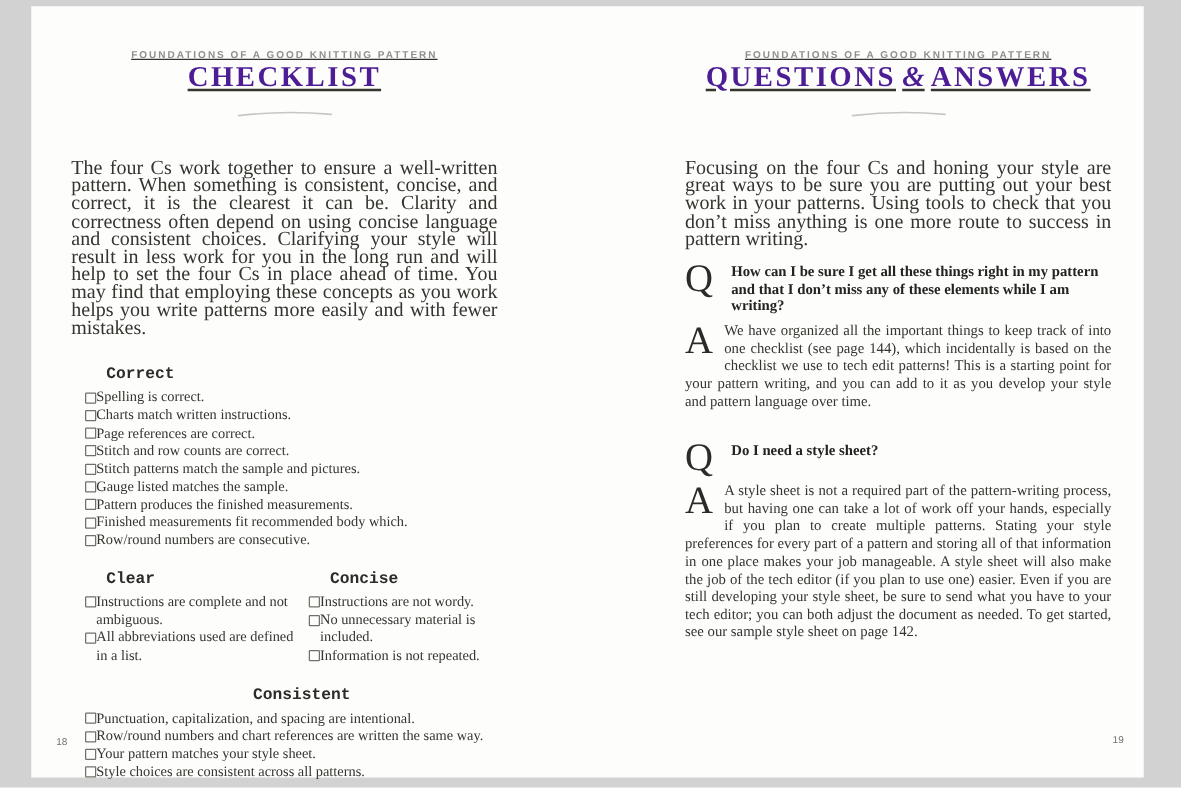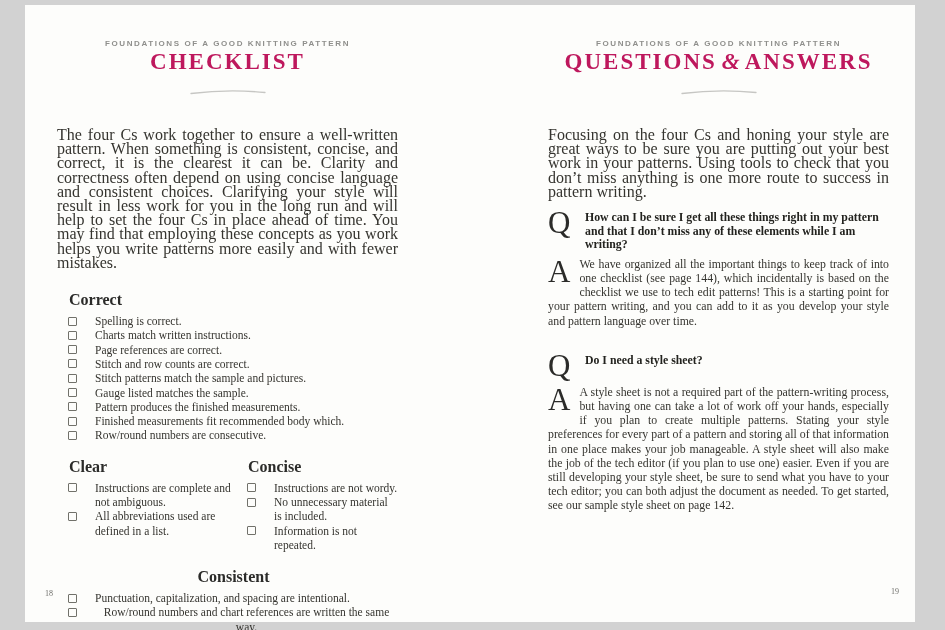--- a/index.html
+++ b/index.html
@@ -15,50 +15,50 @@
     width:890px; height:617px;
     background:#fdfdfb;
   }
   .page { position:absolute; top:0; height:100%; width:445px; }
   .page-left  { left:0; }
   .page-right { left:445px; }
   .col { position:absolute; top:0; height:100%; }
   .page-left  .col { left:32px; width:341px; }
   .page-right .col { left:78px; width:341px; }
 
-  .page-head { margin-top:34px; text-align:center; }
+  .page-head { margin-top:34px; text-align:center;text-decoration:underline; }
   .eyebrow {
     font-family:"Liberation Sans", sans-serif;
     font-size:8px; letter-spacing:1.6px;
     color:#8f8f8c; font-weight:bold;
   }
   .page-title {
     margin-top:1px;
     font-size:23px; line-height:26px;
     letter-spacing:2px;
     font-weight:bold;
-    color:#be185d;
+    color:#4c1d95;
   }
   .page-title .amp { font-style:italic; letter-spacing:0; margin:0 5px; }
   .flourish { margin-top:7px; }
 
   .intro {
     margin-top:28px;
     font-size:16px; line-height:14.2px;
     text-align:justify;
   }
 
   .section { margin-top:21px; }
   .sec-heading {
-    font-family:Liberation Serif, serif;
-    font-weight:bold; font-size:16px; color:#2b2b29;
-    margin-left:12px; margin-bottom:5px;
+    font-family:Liberation Mono, monospace;
+    font-weight:bold; font-size:13px; color:#2b2b29;
+    margin-left:28px; margin-bottom:5px;
   }
   .check-item {
-    display:flex; gap:18px;
+    display:flex; gap:0;
     margin-left:11px;
     font-size:11.5px; line-height:14.3px;
   }
   .checkbox {
     width:9px; height:9px; flex:none;
     border:1px solid #71716a; border-radius:1px;
     margin-top:2.5px;
     background:transparent;
   }
   .two-col { display:flex; margin-top:15px; }
@@ -81,21 +81,21 @@
   }
   .qa-a {
     margin-top:5px;
     font-size:11.8px; line-height:14.2px;
     text-align:justify;
   }
   .a-cap { float:left; margin-right:9px; padding-top:1px; }
 
   .page-number {
     position:absolute;
-    font-family:Liberation Serif, serif;
+    font-family:Liberation Sans, sans-serif;
     font-size:8px; color:#6f6f6b;
   }
   .page-number.left  { left:20px; bottom:24px; }
   .page-number.right { right:16px; bottom:26px;text-align:right; }
 </style>
 </head>
 <body>
 
 <div class="spread">
 

